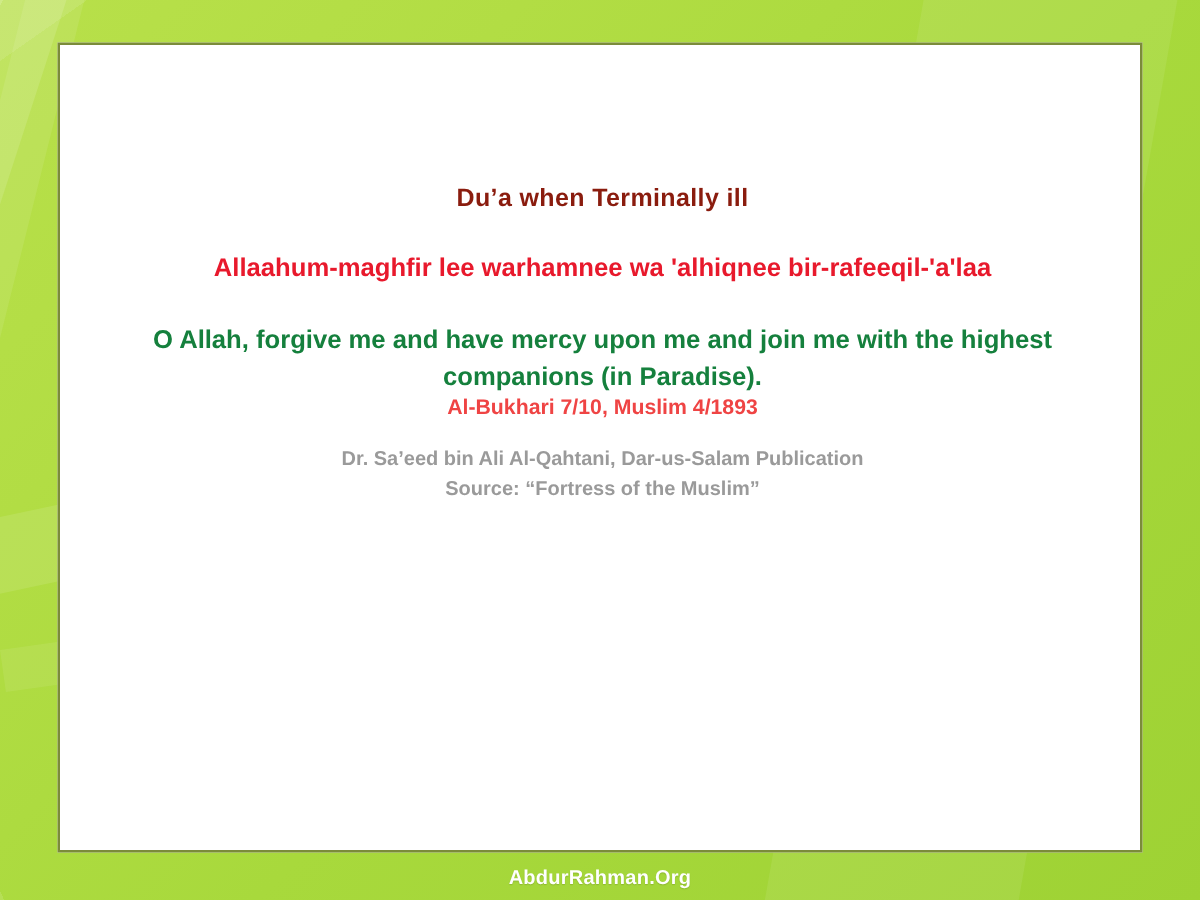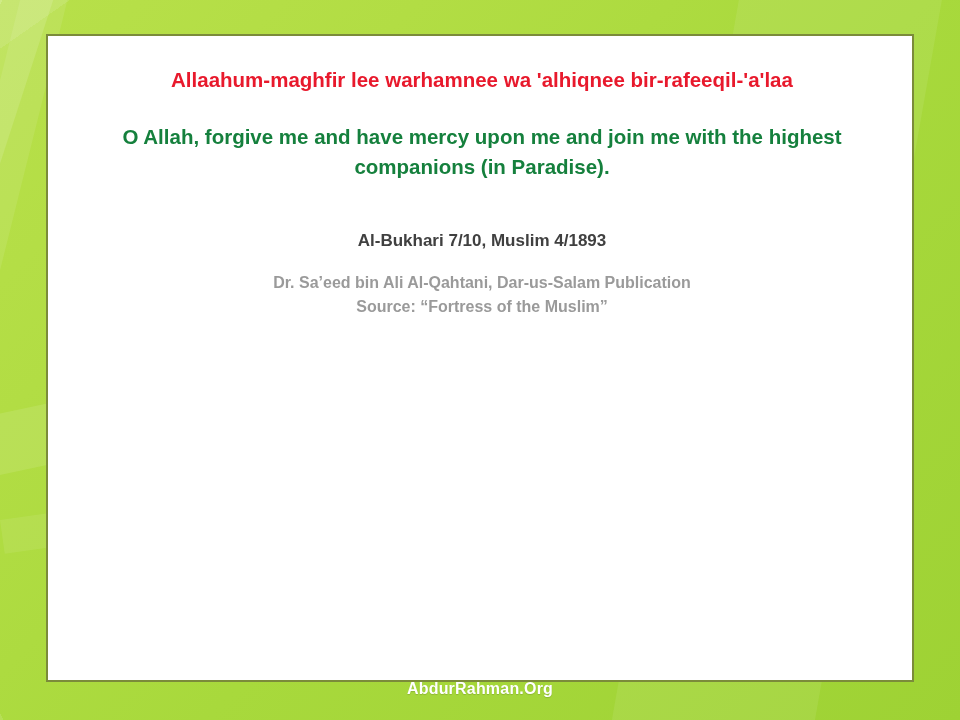--- a/index.html
+++ b/index.html
@@ -110,38 +110,37 @@
   .meaning {
     margin-top: 30px;
     color: #15803d;
     font-size: 20.5px;
     font-weight: bold;
     line-height: 1.45;
     padding: 0 14px;
   }
 
   .reference {
-    margin-top: 50px;
-    color: #404040;
+    color: #ef4444;
     font-size: 17px;
     font-weight: bold;
   }
 
   .source {
     margin-top: 20px;
     color: #9a9a9a;
     font-size: 16px;
     font-weight: bold;
     line-height: 1.45;
   }
 
   .footer {
     position: absolute;
     left: 0;
-    bottom: 22px;
+    bottom: 8px;
     width: 960px;
     text-align: center;
     color: #ffffff;
     font-size: 16px;
     font-weight: bold;
     letter-spacing: 0.2px;
     text-shadow: 0 1px 1px rgba(0,0,0,0.15);
   }
 </style>
 </head>
@@ -150,20 +149,21 @@
 <div class="slide">
 
   <div class="bg-streak streak-1"></div>
   <div class="bg-streak streak-2"></div>
   <div class="bg-streak streak-3"></div>
   <div class="bg-streak streak-4"></div>
   <div class="bg-streak streak-5"></div>
 
   <div class="card">
     <div class="content">
+      <div class="title">Du’a  when Terminally ill</div>
 
 
       <div class="translit">Allaahum-maghfir lee warhamnee wa 'alhiqnee bir-rafeeqil-'a'laa</div>
 
       <div class="meaning">O Allah, forgive me and have mercy upon me and join me with the highest companions (in Paradise).</div>
 
       <div class="reference">Al-Bukhari 7/10, Muslim 4/1893</div>
 
       <div class="source">
         <div>Dr. Sa’eed bin Ali Al-Qahtani, Dar-us-Salam Publication</div>

